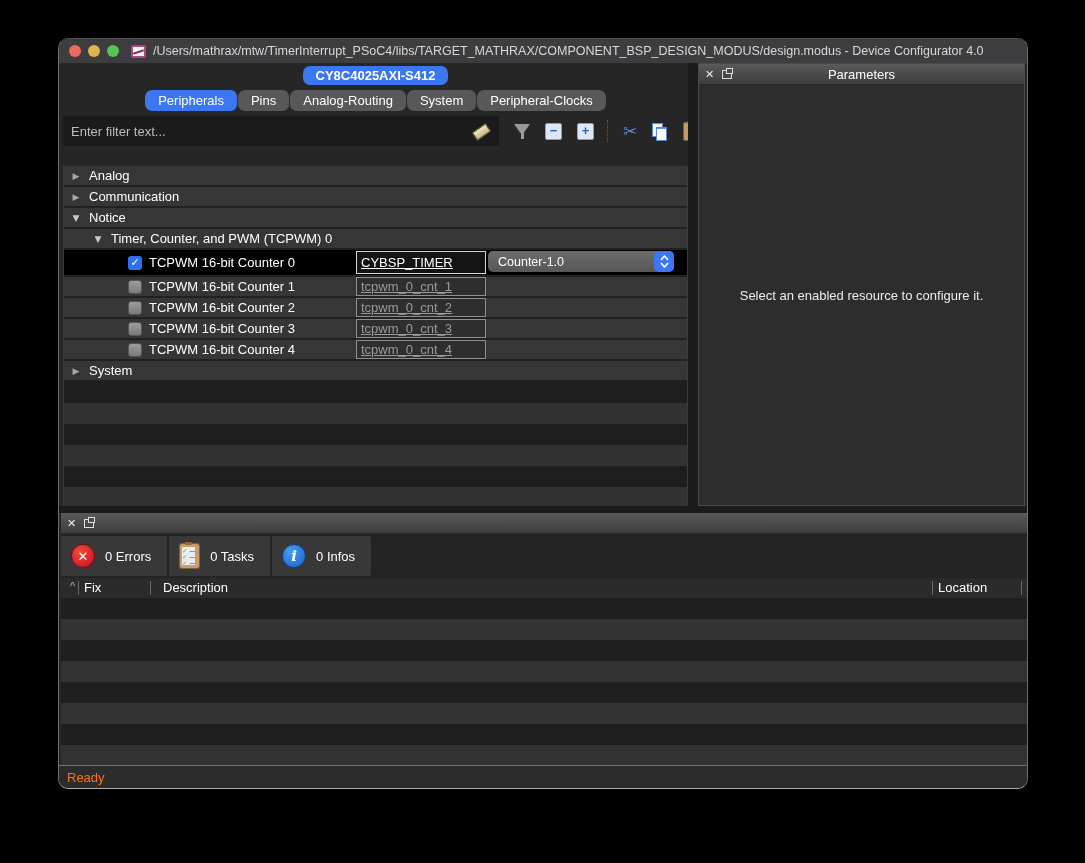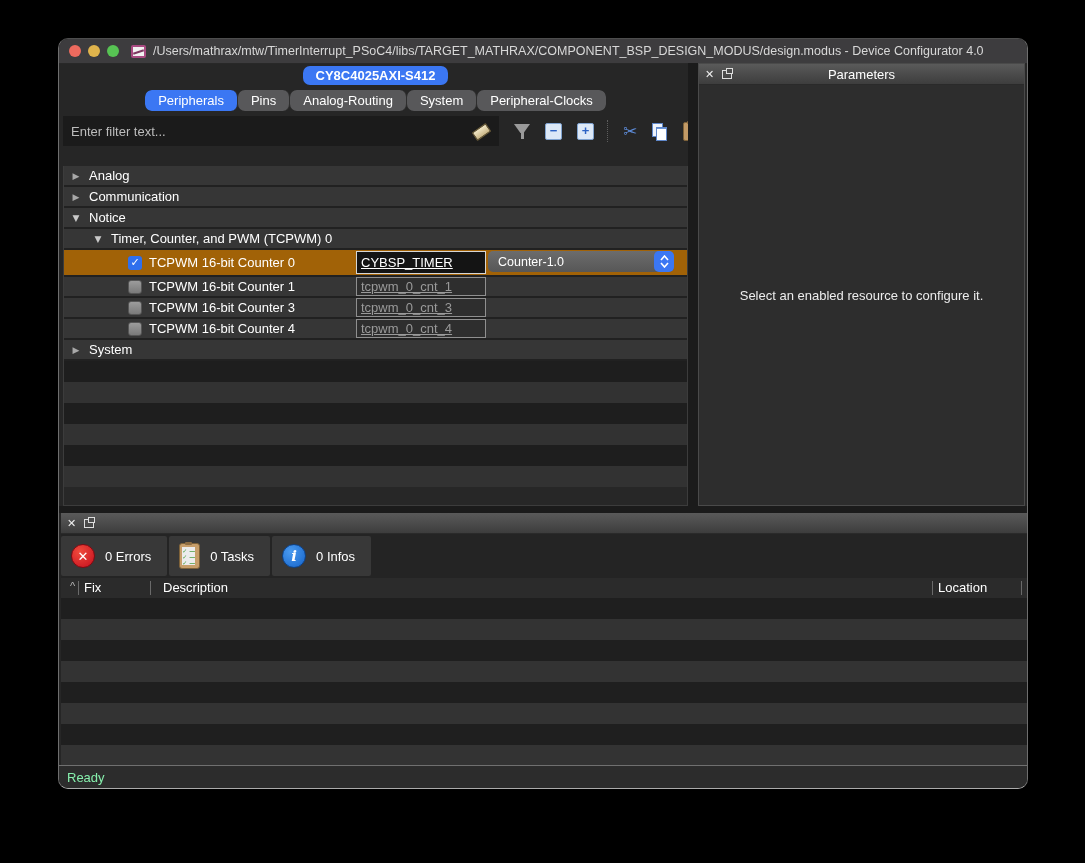--- a/index.html
+++ b/index.html
@@ -52,21 +52,21 @@
   .pasteicon::after{content:"";position:absolute;left:4px;top:3px;width:8px;height:12px;background:#d6d6d6;border:1px solid #9a9a9a;}
   
   .grid-header{position:absolute;left:4px;top:107px;width:625px;height:20px;background:#2b2b2b;
     color:#fff;font-size:13px;}
   .grid-header .h{position:absolute;top:2px;}
   .vsep{position:absolute;top:3px;width:1px;height:14px;background:#6a6a6a;}
   .tree{position:absolute;left:4px;top:127px;width:625px;height:340px;background:#272727;
     border:1px solid #3c3c3c;border-top:none;box-sizing:border-box;}
   .trow{position:relative;height:19px;background:#363636;border-bottom:2px solid #212121;
     display:flex;align-items:center;color:#fff;font-size:13px;}
-  .trow.enabled-row{height:25px;background:#a16207;}
+  .trow.enabled-row{height:25px;background:#000000;}
   .arrow{font-family:"DejaVu Sans",sans-serif;font-size:9px;color:#a8a8a8;width:12px;flex:none;text-align:center;}
   .arrow.open{color:#c9c9c9;}
   .ind0{margin-left:6px;}.ind1{margin-left:28px;}.ind2{margin-left:64px;}
   .tlabel{margin-left:7px;}
   .cbx{width:14px;height:14px;border-radius:3px;flex:none;position:relative;}
   .cbx.checked{background:#2f6fed;}
   .cbx.checked::before{content:"✓";font-family:"DejaVu Sans",sans-serif;position:absolute;inset:0;color:#fff;
     font-size:11px;line-height:14px;text-align:center;font-weight:700;}
   .cbx.un{background:linear-gradient(#9c9c9c,#7a7a7a);border:1px solid #565656;box-sizing:border-box;}
   .name-input{position:absolute;left:292px;width:120px;background:transparent;font-family:inherit;
@@ -112,21 +112,21 @@
     color:#4a9e3f;font-size:6px;line-height:6px;font-weight:700;padding-top:1px;box-sizing:border-box;text-align:center;}
   .info-ic{width:24px;height:24px;border-radius:50%;background:radial-gradient(circle at 35% 30%,#4a9bf0,#1563c9);
     border:1px solid #0d4186;box-sizing:border-box;color:#fff;font-size:15px;line-height:22px;text-align:center;
     font-family:"DejaVu Serif",serif;font-weight:700;font-style:italic;}
   .notice-grid-header{position:relative;height:20px;background:#2b2b2b;color:#fff;font-size:13px;}
   .sort-caret{position:absolute;left:9px;top:2px;color:#b5b5b5;font-size:11px;}
   .stripe{height:21px;}
   .stripe.d{background:#1f1f1f;}.stripe.l{background:#333333;}
   
   .statusbar{position:absolute;left:0;top:726px;width:970px;height:23px;background:#2c2c2c;
-    border-top:1px solid #707070;color:#86efac;font-size:13px;display:flex;align-items:center;padding-left:8px;
+    border-top:1px solid #707070;color:#f97316;font-size:13px;display:flex;align-items:center;padding-left:8px;
     box-sizing:border-box;}
 </style>
 </head>
 <body>
 
 <div class="window">
 
   <div class="titlebar">
     <span class="dot red"></span>
     <span class="dot yellow"></span>
@@ -197,20 +197,25 @@
         </span>
       </span>
     </div>
     <div class="trow">
       <span class="cbx un ind2"></span>
       <span class="tlabel">TCPWM 16-bit Counter 1</span>
       <input class="name-input ghost" value="tcpwm_0_cnt_1" style="">
     </div>
     <div class="trow">
       <span class="cbx un ind2"></span>
+      <span class="tlabel">TCPWM 16-bit Counter 2</span>
+      <input class="name-input ghost" value="tcpwm_0_cnt_2" style="">
+    </div>
+    <div class="trow">
+      <span class="cbx un ind2"></span>
       <span class="tlabel">TCPWM 16-bit Counter 3</span>
       <input class="name-input ghost" value="tcpwm_0_cnt_3" style="">
     </div>
     <div class="trow">
       <span class="cbx un ind2"></span>
       <span class="tlabel">TCPWM 16-bit Counter 4</span>
       <input class="name-input ghost" value="tcpwm_0_cnt_4" style="">
     </div>
     <div class="trow">
       <span class="arrow ind0">▶</span>

